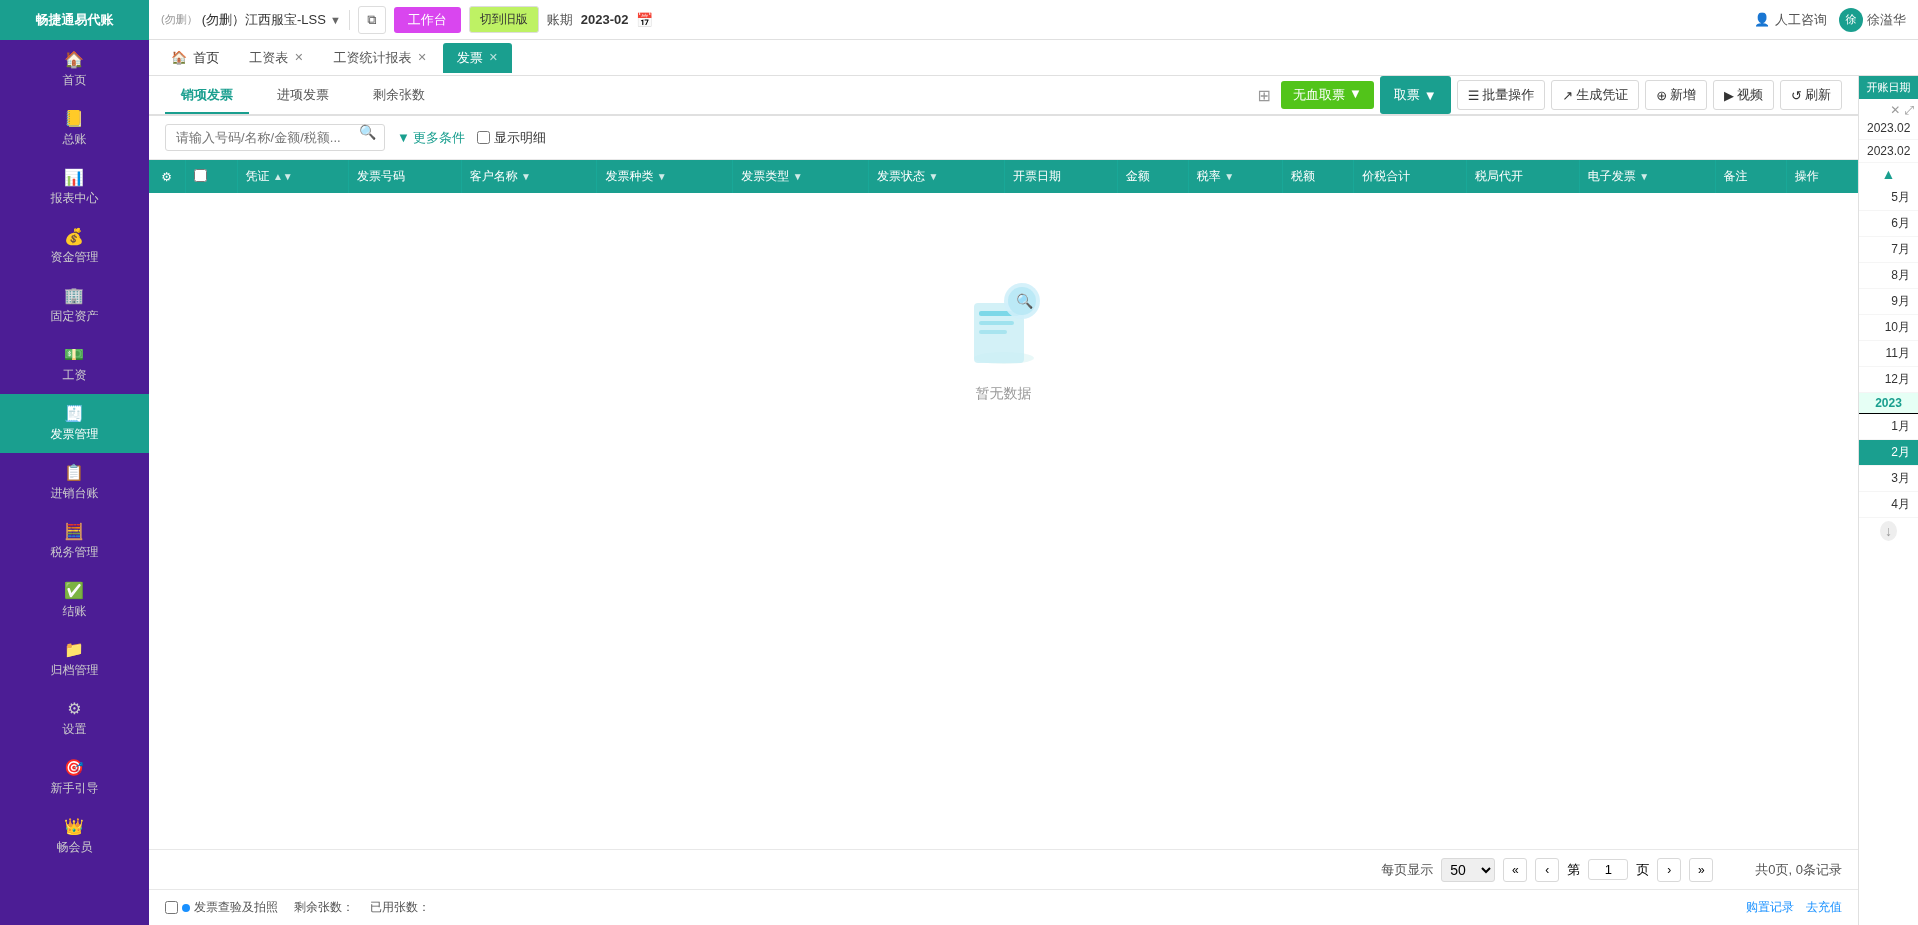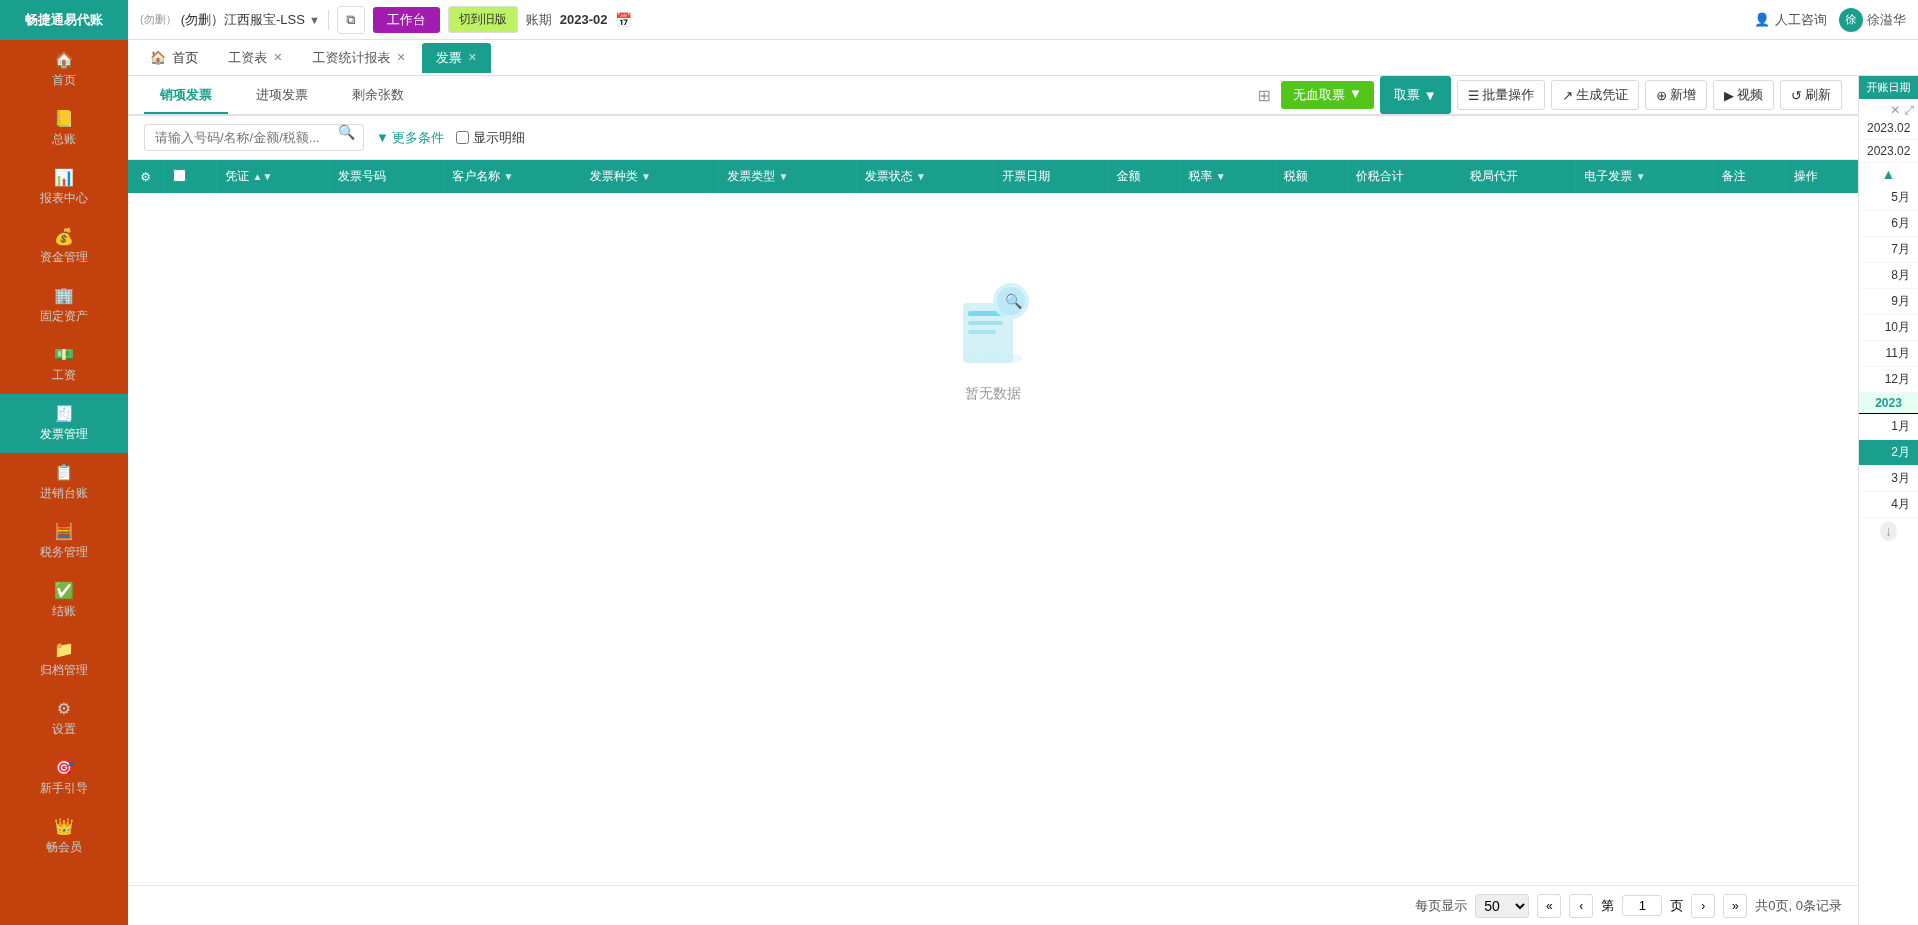--- a/index.html
+++ b/index.html
@@ -1,21 +1,21 @@
 <!DOCTYPE html>
 <html><head>
   <meta charset="utf-8">
   <style>
     * { box-sizing: border-box; margin: 0; padding: 0; font-family: 'Microsoft YaHei', Arial, sans-serif; }
     body { width: 1918px; height: 925px; overflow: hidden; background: #f0f2f5; display: flex; }
 
     
     .sidebar {
-      width: 128px;
-      background: #c2410c;
+      width: 149px;
+      background: #4c1d95;
       height: 100%;
       display: flex;
       flex-direction: column;
       flex-shrink: 0;
     }
     .sidebar-logo {
       background: #1a9f8f;
       padding: 8px 0;
       text-align: center;
       height: 40px;
@@ -75,21 +75,21 @@
       width: 28px; height: 28px;
       border: 1px solid #ddd;
       border-radius: 3px;
       display: flex; align-items: center; justify-content: center;
       cursor: pointer;
       background: white;
       font-size: 13px;
       color: #555;
     }
     .topbar-workbench {
-      background: #a21caf;
+      background: #d946ef;
       color: white;
       border: none;
       border-radius: 3px;
       padding: 4px 14px;
       font-size: 13px;
       cursor: pointer;
     }
     .topbar-switch {
       background: #bef264;
       color: #333;
@@ -315,21 +315,21 @@
       font-size: 12px;
     }
     .pagination .page-input {
       width: 40px;
       border: 1px solid #d9d9d9;
       border-radius: 3px;
       text-align: center;
       padding: 2px 4px;
       font-size: 13px;
     }
-    .pagination .total-info { color: #555; }
+    .pagination .total-info { color: #555; margin-left: 34px; }
 
     
     .footerbar {
       background: white;
       height: 36px;
       display: flex;
       align-items: center;
       padding: 0 16px;
       gap: 16px;
       font-size: 12px;
@@ -618,20 +618,33 @@
         <button class="page-btn">«</button>
         <button class="page-btn">‹</button>
         <span>第</span>
         <input class="page-input" type="text" value="1" style="">
         <span>页</span>
         <button class="page-btn">›</button>
         <button class="page-btn">»</button>
         <span class="total-info">共0页, 0条记录</span>
       </div>
 
+      <div class="footerbar">
+        <div class="check-item">
+          <input type="checkbox" style="">
+          <div class="check-dot"></div>
+          <span>发票查验及拍照</span>
+        </div>
+        <span>剩余张数：</span>
+        <span>已用张数：</span>
+        <div class="footerbar-right">
+          <span class="footerbar-link">购置记录</span>
+          <span class="footerbar-link">去充值</span>
+        </div>
+      </div>
     </div>
 
     <div class="right-panel">
       <div class="right-panel-top">
         <span>开账日期</span>
       </div>
 
       <div style="display:flex;justify-content:flex-end;padding:4px 4px 0 0;">
         <span style="font-size:12px;color:#999;cursor:pointer;">✕</span>
         <span style="font-size:12px;color:#999;cursor:pointer;margin-left:4px;">⤢</span>

